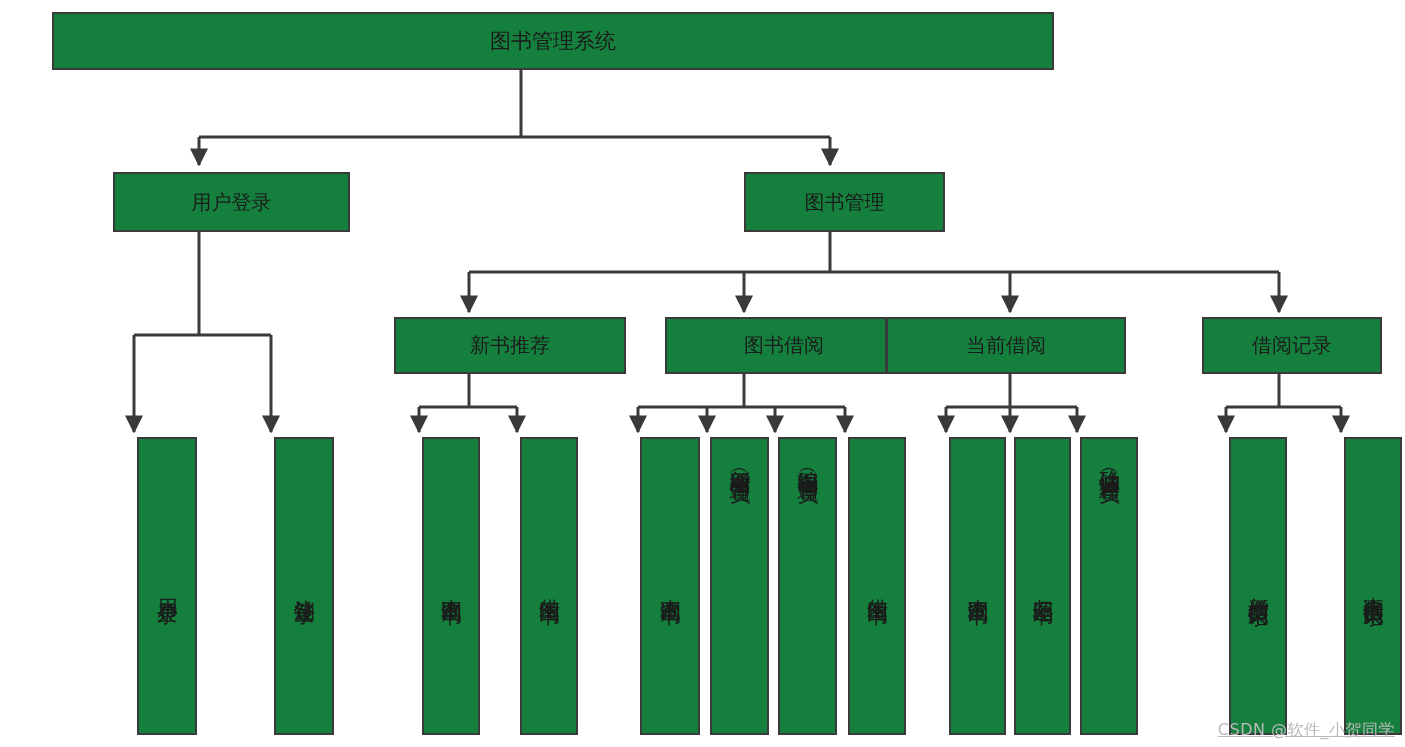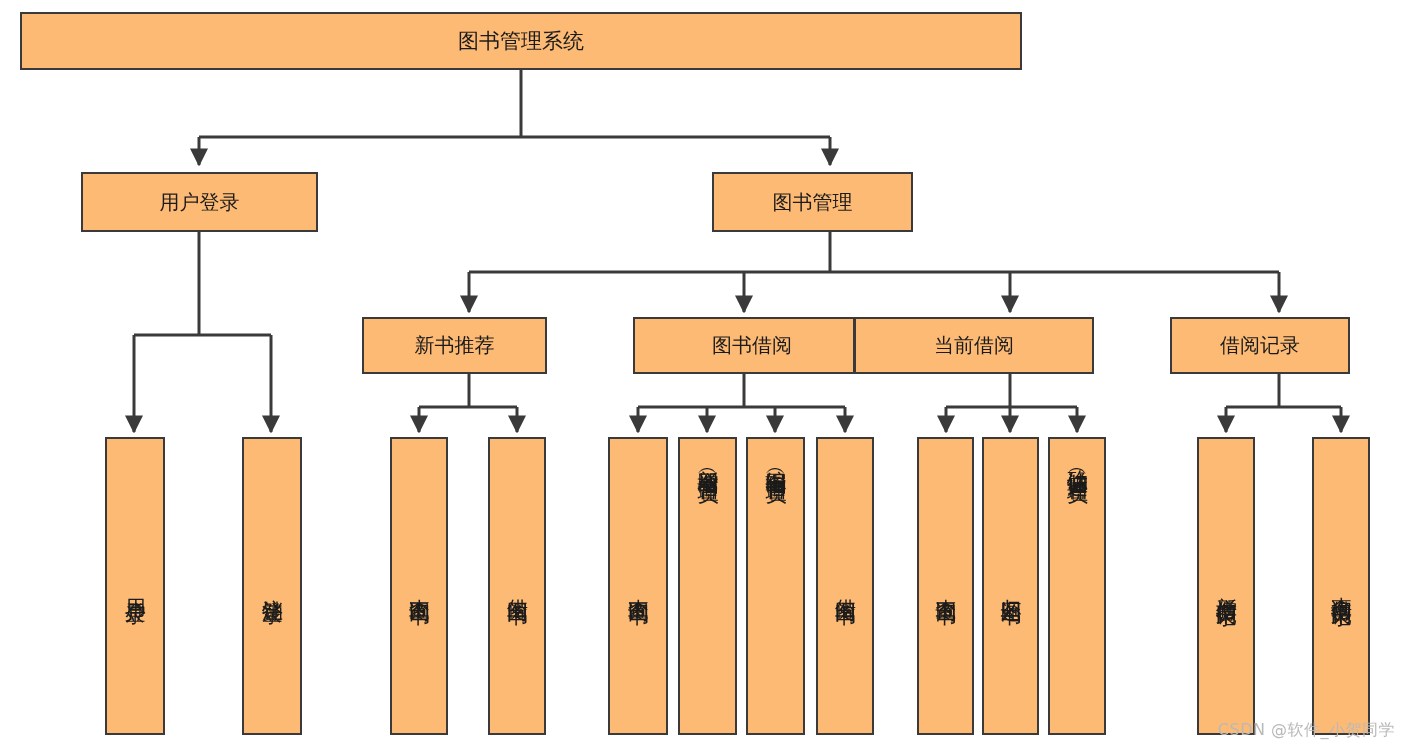--- a/index.html
+++ b/index.html
@@ -6,26 +6,27 @@
   body{
     width:1405px;height:747px;overflow:hidden;
     font-family:"DejaVu Sans","Liberation Sans",sans-serif;
   }
   #stage{position:relative;width:1405px;height:747px;background:#ffffff;}
   #wires{position:absolute;left:0;top:0;width:1405px;height:747px;}
 
   .node{
     position:absolute;
     box-sizing:border-box;
-    background:#fdba74;
+    background:#15803d;
     border:2px solid #3a3a3a;
     display:flex;
     align-items:center;
     justify-content:center;
     color:#1b1b1b;
+    margin-left:32px;
   }
   .node.h{ font-size:20px; }
   .node.root{ font-size:21px; }
   .node.v{
     writing-mode:vertical-rl;
     text-orientation:upright;
     font-size:21px;
     letter-spacing:2px;
     line-height:1;
     justify-content:flex-start;
@@ -37,20 +38,21 @@
 
   #watermark{
     position:absolute;
     right:10px;
     bottom:6px;
     font-size:16px;
     color:#b9b9b9;
     white-space:nowrap;
     letter-spacing:0.5px;
     pointer-events:none;
+    text-decoration:underline;
   }
 </style>
 </head>
 <body>
 
 <div id="stage">
 
   <svg id="wires" viewBox="0 0 1405 747" width="1405" height="747" xmlns="http://www.w3.org/2000/svg">
     <defs>
       <marker id="arrow" viewBox="0 0 10 10" refX="9.2" refY="5" markerWidth="6" markerHeight="6" orient="auto-start-reverse">
@@ -105,21 +107,21 @@
     <span class="label">图书管理系统</span>
   </div>
 
   <div class="node h" style="left:81px;top:172px;width:237px;height:60px;">
     <span class="label">用户登录</span>
   </div>
   <div class="node h" style="left:712px;top:172px;width:201px;height:60px;">
     <span class="label">图书管理</span>
   </div>
 
-  <div class="node h" style="left:362px;top:317px;width:185px;height:57px;">
+  <div class="node h" style="left:362px;top:317px;width:232px;height:57px;">
     <span class="label">新书推荐</span>
   </div>
   <div class="node h" style="left:633px;top:317px;width:222px;height:57px;padding-left:16px;">
     <span class="label">图书借阅</span>
   </div>
   <div class="node h" style="left:854px;top:317px;width:240px;height:57px;">
     <span class="label">当前借阅</span>
   </div>
   <div class="node h" style="left:1170px;top:317px;width:180px;height:57px;">
     <span class="label">借阅记录</span>

